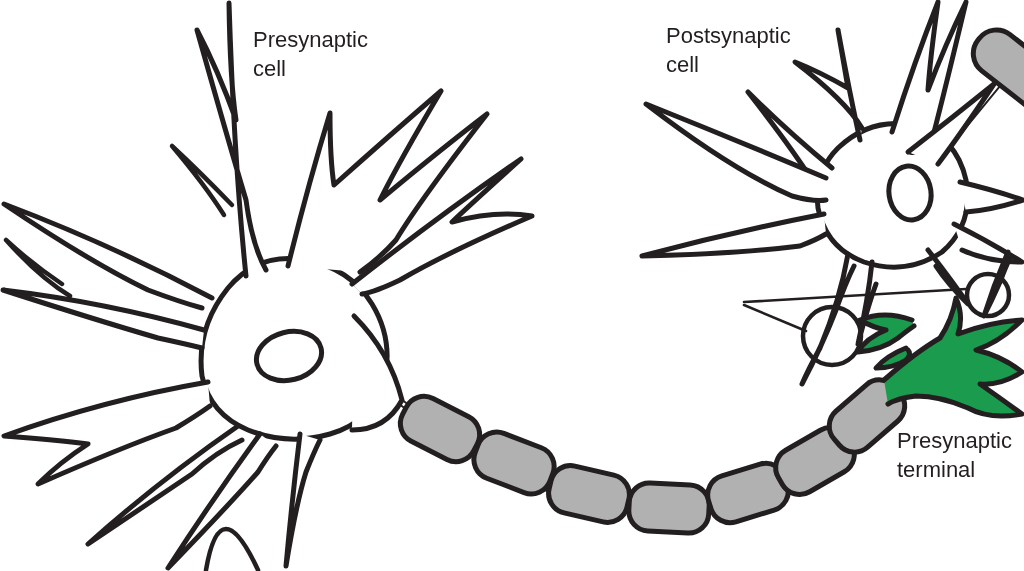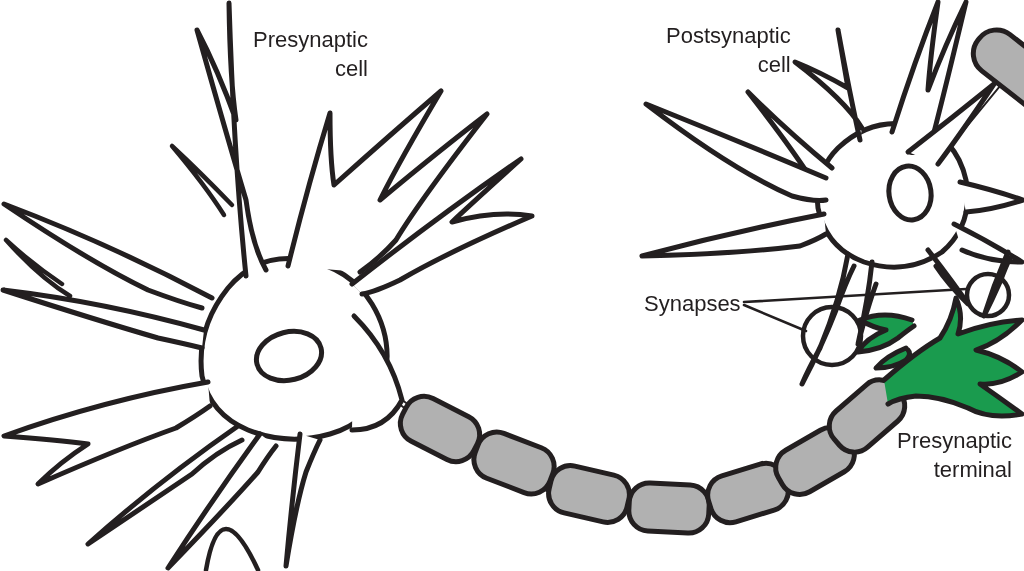--- a/index.html
+++ b/index.html
@@ -3,21 +3,21 @@
 <meta charset="utf-8">
 <style>
   html,body{margin:0;padding:0;background:#fff;}
   #stage{
     position:relative;width:1024px;height:571px;overflow:hidden;
     background:#fff;font-family:"Liberation Sans","DejaVu Sans",sans-serif;
   }
   #stage svg{position:absolute;left:0;top:0;}
   .diagram-label{
     position:absolute;color:#231f20;font-size:22px;line-height:1.3;
-    font-weight:500;white-space:pre-line;letter-spacing:0px;text-align:right;
+    font-weight:500;white-space:pre-line;letter-spacing:0px;
   }
   .lbl-pre{left:253px;top:26px;}
   .lbl-post{left:666px;top:22px;}
   .lbl-syn{left:644px;top:290px;}
   .lbl-term{left:897px;top:427px;}
   .cellline{fill:#ffffff;stroke:#231f20;stroke-width:5;stroke-linecap:round;stroke-linejoin:round;}
   .twig{fill:#ffffff;stroke:#231f20;stroke-width:4.5;stroke-linecap:round;stroke-linejoin:round;}
   .greenpart{fill:#1a9b4e;stroke:#231f20;stroke-width:5;stroke-linecap:round;stroke-linejoin:round;}
 </style>
 </head>
@@ -99,16 +99,15 @@
     <g id="pointer-group">
         <line x1="744" y1="302" x2="966" y2="289" stroke="#231f20" stroke-width="2.6" stroke-linecap="round"></line>
         <line x1="744" y1="305" x2="806" y2="331" stroke="#231f20" stroke-width="2.6" stroke-linecap="round"></line>
       </g>
   </svg>
 
   <div class="diagram-label lbl-pre">Presynaptic
 cell</div>
   <div class="diagram-label lbl-post">Postsynaptic
 cell</div>
-  <div class="diagram-label lbl-syn">Synapses</div>
   <div class="diagram-label lbl-term">Presynaptic
 terminal</div>
 </div>
 
 </body></html>

